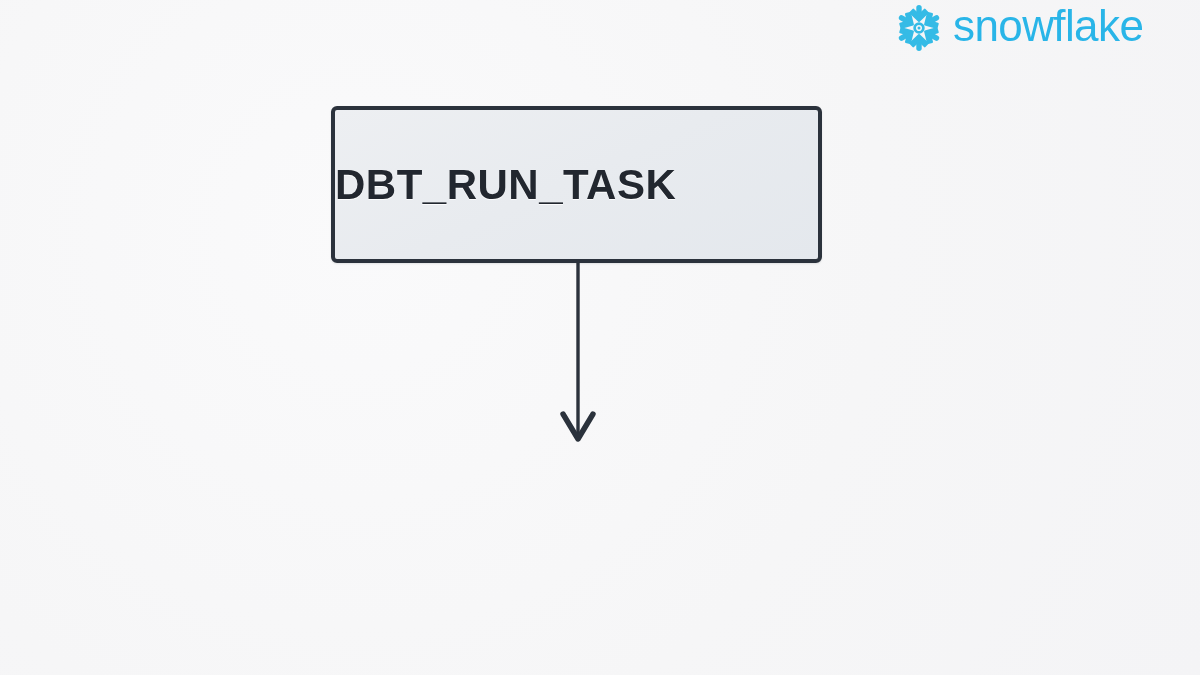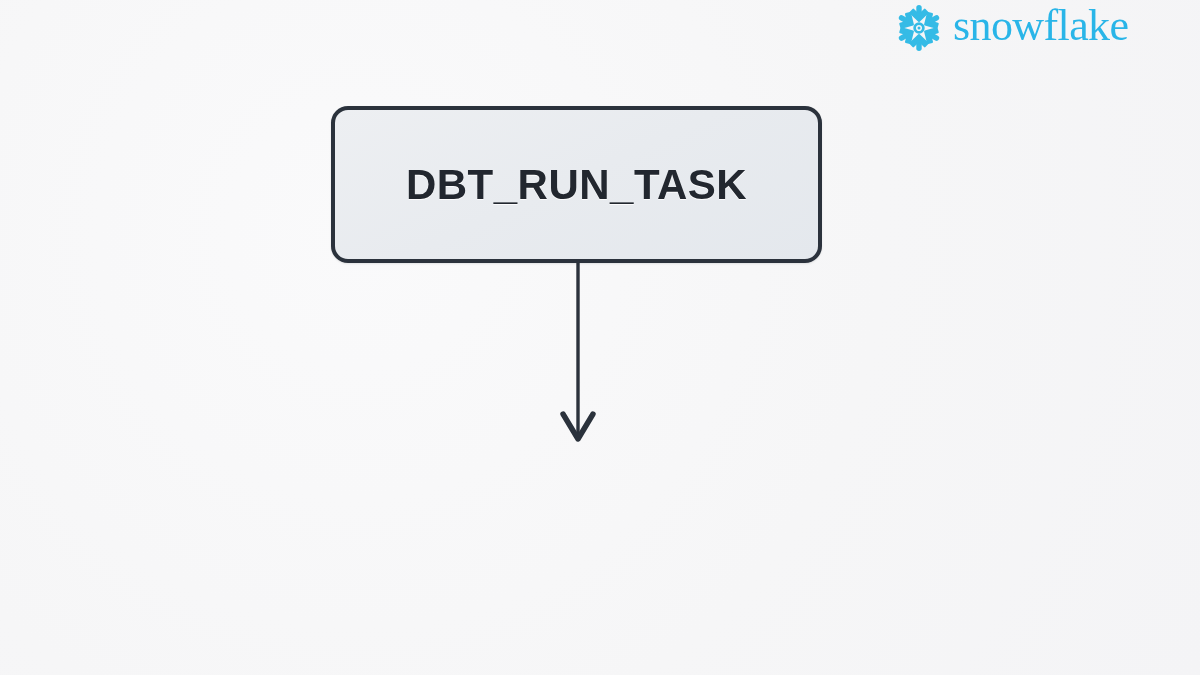--- a/index.html
+++ b/index.html
@@ -37,39 +37,39 @@
     height: 52px;
     flex: 0 0 auto;
     display: block;
   }
   #brand-wordmark {
     font-size: 44px;
     line-height: 1;
     letter-spacing: -0.6px;
     color: #29b5e8;
     font-weight: 400;
-    font-family: Liberation Serif, serif;
+    font-family: Liberation Sans, sans-serif;
     white-space: nowrap;
     padding-bottom: 5px;
   }
 
   
   #diagram {
     position: absolute;
     inset: 0;
   }
   .node {
     position: absolute;
     box-sizing: border-box;
     border: 4px solid #2b323c;
-    border-radius: 17px;
+    border-radius: 6px;
     background: linear-gradient(155deg, #edeff2 0%, #e8ebef 48%, #e4e8ed 100%);
     display: flex;
     align-items: center;
-    justify-content: center;
+    justify-content: flex-start;
     box-shadow: 0 1px 2px rgba(20, 26, 34, 0.10);
   }
   .node-label {
     font-size: 42px;
     font-weight: bold;
     color: #22272f;
     letter-spacing: 0.5px;
     white-space: nowrap;
     text-shadow: 0 1px 0 rgba(255, 255, 255, 0.85);
     font-family: "Liberation Sans", sans-serif;

